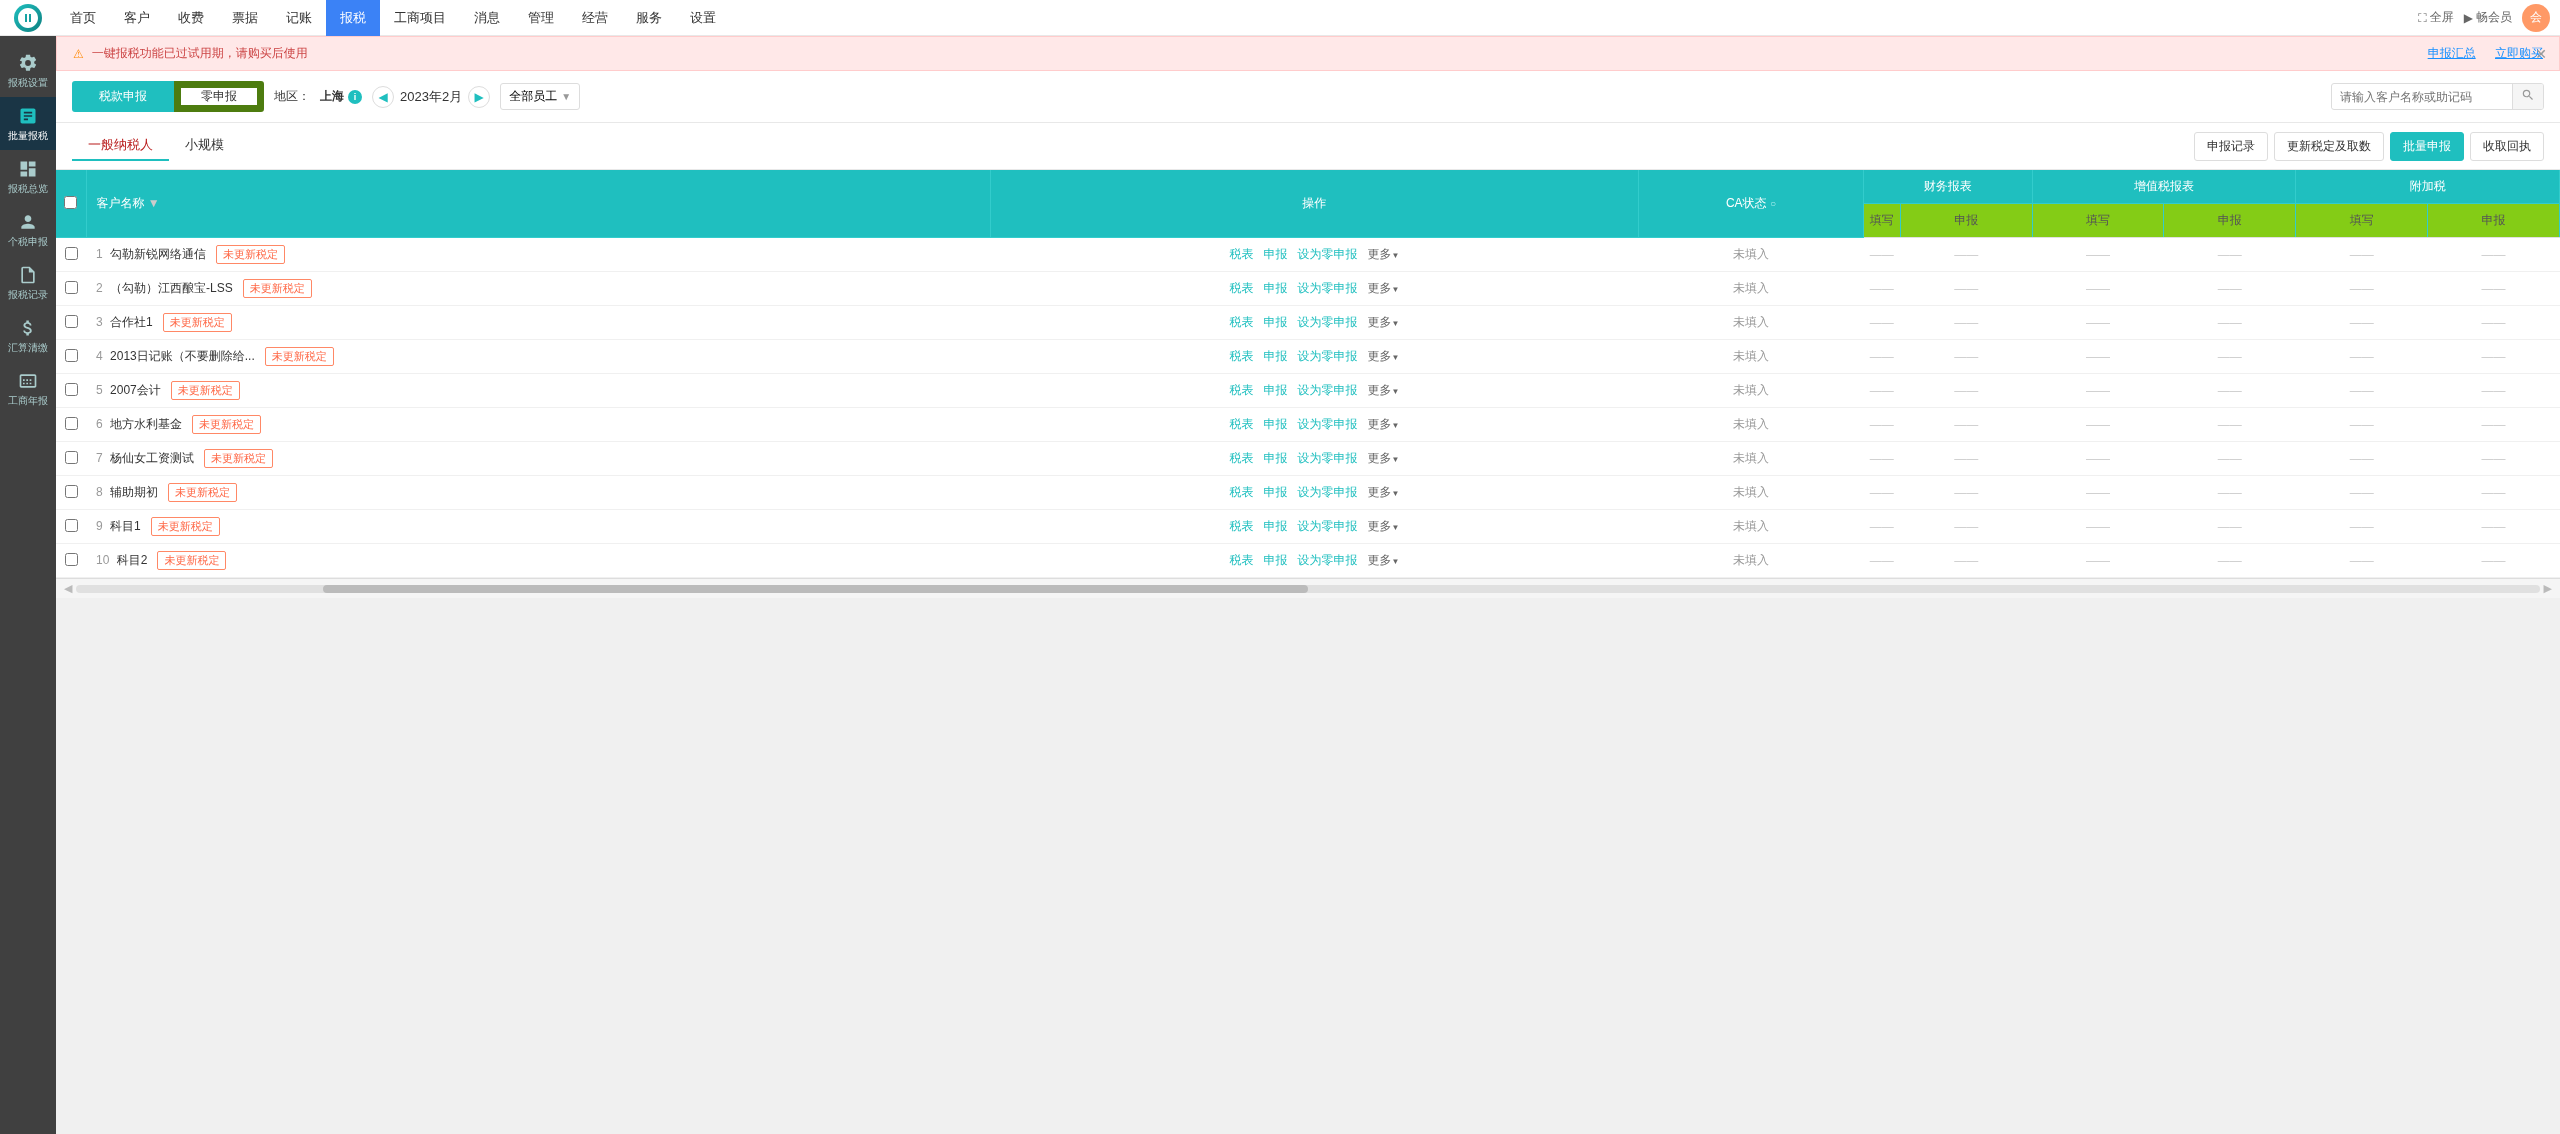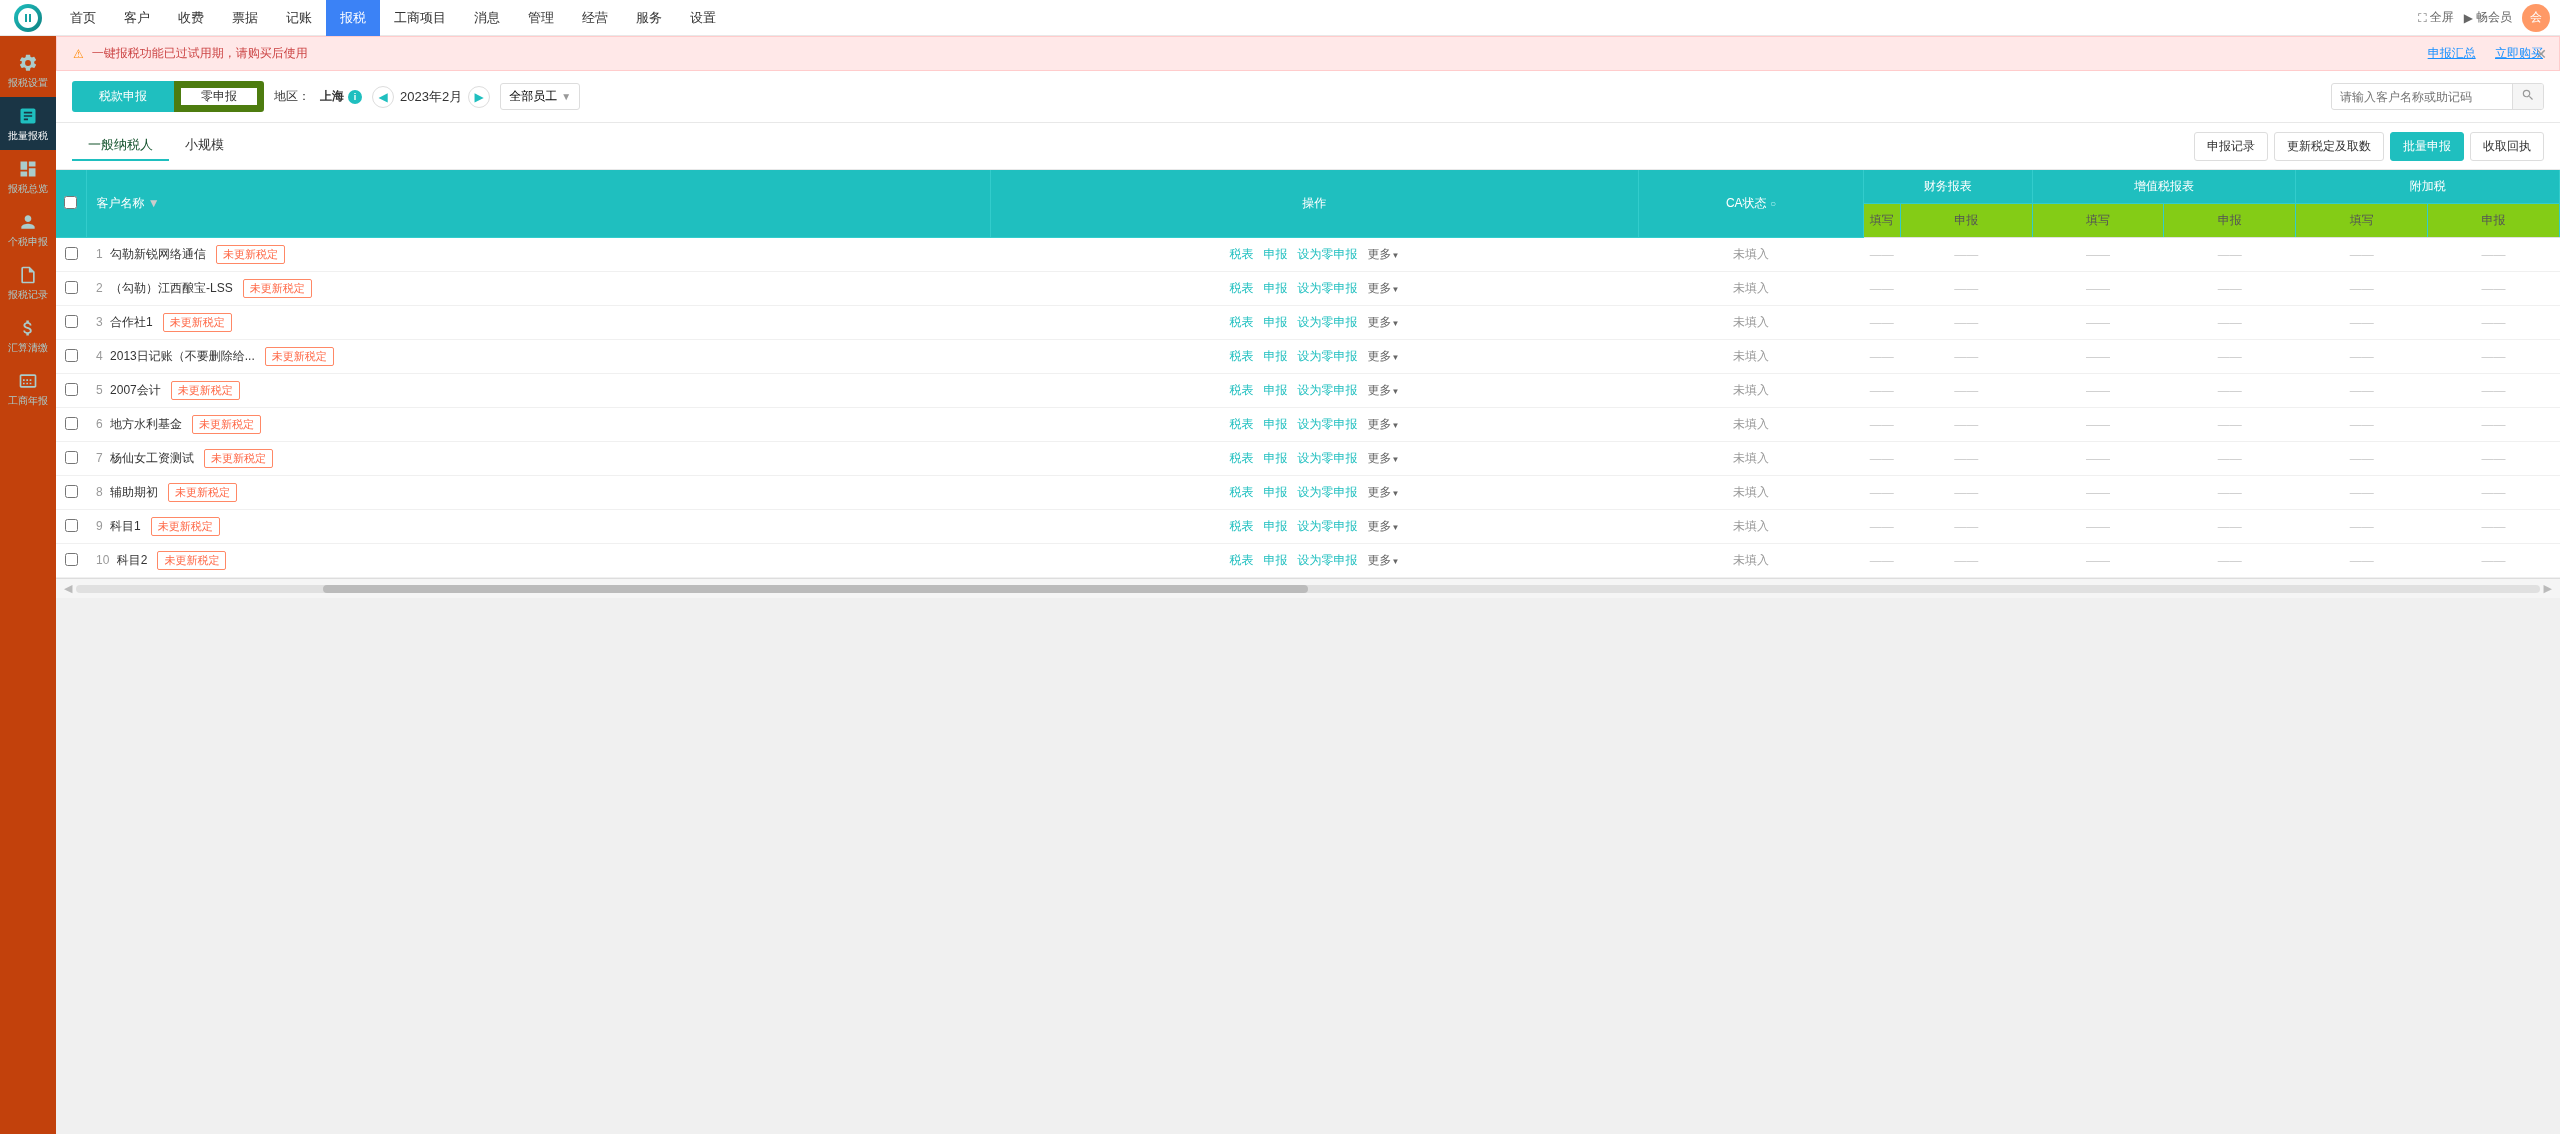--- a/index.html
+++ b/index.html
@@ -13,21 +13,21 @@
     .nav-item { padding: 0 14px; height: 50px; display: flex; align-items: center; cursor: pointer; font-size: 13px; color: #333; white-space: nowrap; }
     .nav-item.active { background: #3b82f6; color: #fff; border-radius: 7px; }
     .top-nav-right { display: flex; align-items: center; gap: 10px; margin-left: auto; }
     .top-nav-right .btn-fullscreen, .top-nav-right .btn-member { font-size: 12px; color: #666; cursor: pointer; display: flex; align-items: center; gap: 3px; }
     .top-nav-right .user-avatar { width: 28px; height: 28px; border-radius: 50%; background: #ff9966; display: flex; align-items: center; justify-content: center; color: #fff; font-size: 12px; }
 
     
     .main-layout { display: flex; flex: 1; overflow: hidden; }
 
     
-    .sidebar { width: 56px; background: #c2410c; display: flex; flex-direction: column; align-items: center; padding-top: 8px; flex-shrink: 0; }
+    .sidebar { width: 56px; background: #404040; display: flex; flex-direction: column; align-items: center; padding-top: 8px; flex-shrink: 0; }
     .sidebar-item { width: 100%; display: flex; flex-direction: column; align-items: center; padding: 8px 4px; cursor: pointer; color: #9bb; font-size: 10px; gap: 3px; }
     .sidebar-item.active { background: #1a3545; }
     .sidebar-item .s-icon { width: 22px; height: 22px; display: flex; align-items: center; justify-content: center; }
     .sidebar-item .s-label { font-size: 10px; color: #aacccc; text-align: center; line-height: 1.2; }
     .sidebar-item.active .s-label { color: #fff; }
 
     
     .content-area { flex: 1; overflow: auto; padding: 0; background: #f0f0f0; }
 
     
@@ -60,21 +60,21 @@
     .staff-select .chevron { color: #999; font-size: 10px; }
 
     .search-box { display: flex; align-items: center; border: 1px solid #ddd; border-radius: 3px; overflow: hidden; }
     .search-box input { border: none; outline: none; padding: 4px 8px; font-size: 12px; width: 180px; }
     .search-box .search-btn { background: #f5f5f5; border-left: 1px solid #ddd; padding: 4px 8px; cursor: pointer; color: #999; }
 
     
     .sub-header { padding: 8px 16px; display: flex; align-items: center; gap: 8px; border-bottom: 1px solid #e8e8e8; }
     .taxpayer-tabs { display: flex; gap: 0; }
     .taxpayer-tab { padding: 5px 16px; border-bottom: 2px solid transparent; cursor: pointer; font-size: 13px; color: #333; }
-    .taxpayer-tab.active { color: #14532d; border-bottom-color: #1fbfbf; }
+    .taxpayer-tab.active { color: #b91c1c; border-bottom-color: #1fbfbf; }
 
     .action-btns { margin-left: auto; display: flex; gap: 6px; }
     .action-btn { padding: 5px 12px; border: 1px solid #ddd; border-radius: 3px; cursor: pointer; font-size: 12px; background: #fff; color: #333; white-space: nowrap; }
     .action-btn.primary { background: #1fbfbf; color: #fff; border-color: #1fbfbf; }
     .action-btn.secondary { background: #fff; color: #333; border-color: #ddd; }
 
     
     .table-container { overflow-x: auto; }
     table { width: 100%; border-collapse: collapse; font-size: 12px; }
     thead tr { background: #1fbfbf; }

